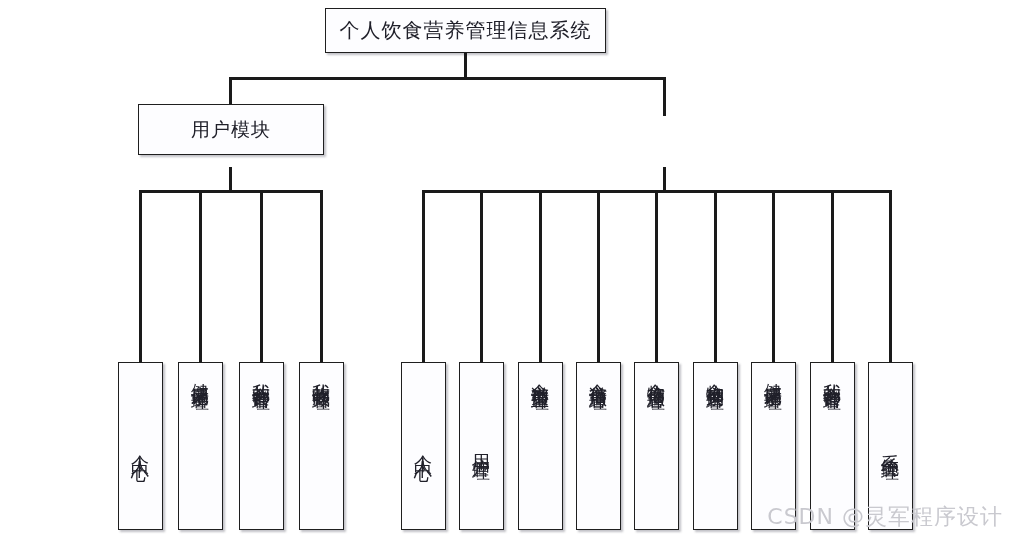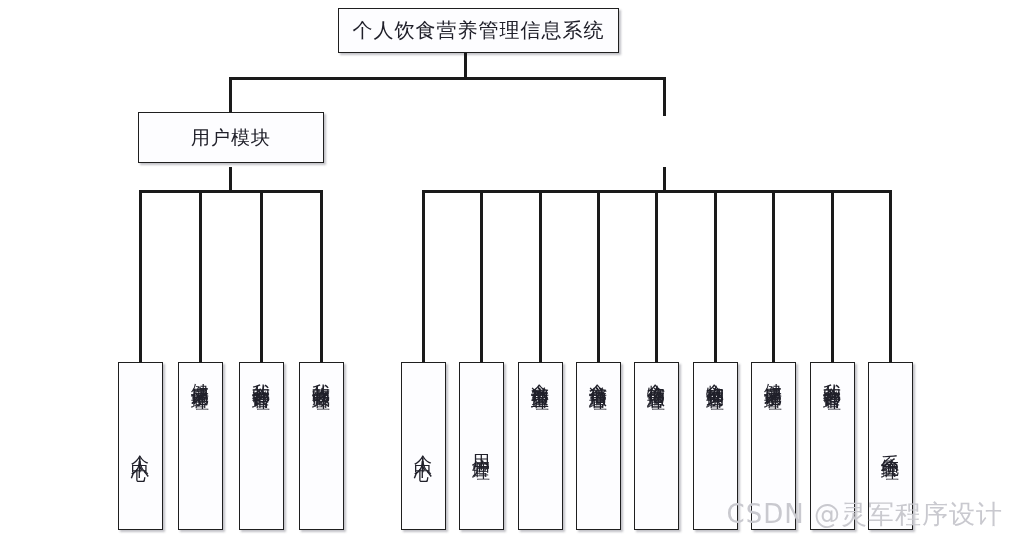--- a/index.html
+++ b/index.html
@@ -61,46 +61,46 @@
   }
   .leaf-center .vtext {
     letter-spacing: 3px;
   }
 
   
   #watermark {
     position: absolute;
     right: 6px;
     bottom: 6px;
-    font-size: 26px;
+    font-size: 22px;
     color: #c9c9cf;
     letter-spacing: 1px;
     white-space: nowrap;
     pointer-events: none;
     user-select: none;
   }
 </style>
 </head>
 <body>
 
 <div id="canvas">
 
-  <div class="node node-root" style="left:325px; top:8px; width:281px; height:45px;margin-left:13px;">
+  <div class="node node-root" style="left:325px; top:8px; width:281px; height:45px;">
     <span>个人饮食营养管理信息系统</span>
   </div>
 
   <div class="line vline" style="left:464px; top:53px; width:3px; height:24px;"></div>
 
   <div class="line hline" style="left:229px; top:77px; width:437px; height:3px;"></div>
 
   <div class="line vline" style="left:229px; top:77px; width:3px; height:39px;"></div>
 
   <div class="line vline" style="left:663px; top:77px; width:3px; height:39px;"></div>
 
-  <div class="node node-module" style="left:138px; top:112px; width:186px; height:51px;">
+  <div class="node node-module" style="left:138px; top:104px; width:186px; height:51px;">
     <span>用户模块</span>
   </div>
 
 
   <div class="line vline" style="left:229px; top:167px; width:3px; height:23px;"></div>
   <div class="line hline" style="left:139px; top:190px; width:184px; height:3px;"></div>
   <div class="line vline" style="left:139px; top:190px; width:3px; height:172px;"></div>
   <div class="line vline" style="left:199px; top:190px; width:3px; height:172px;"></div>
   <div class="line vline" style="left:260px; top:190px; width:3px; height:172px;"></div>
   <div class="line vline" style="left:320px; top:190px; width:3px; height:172px;"></div>

